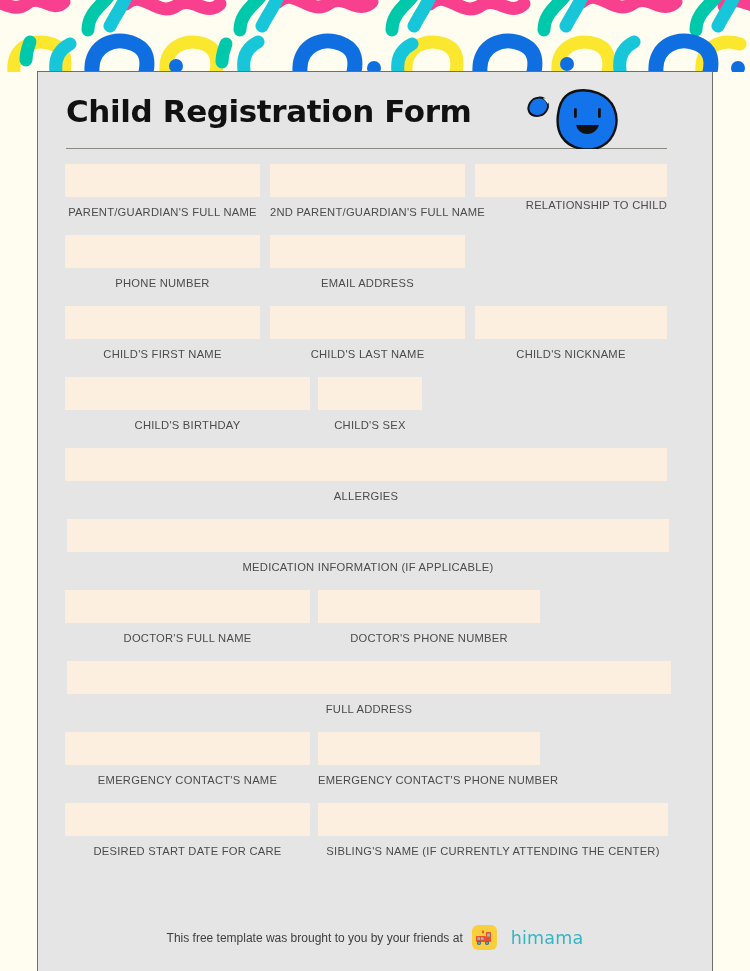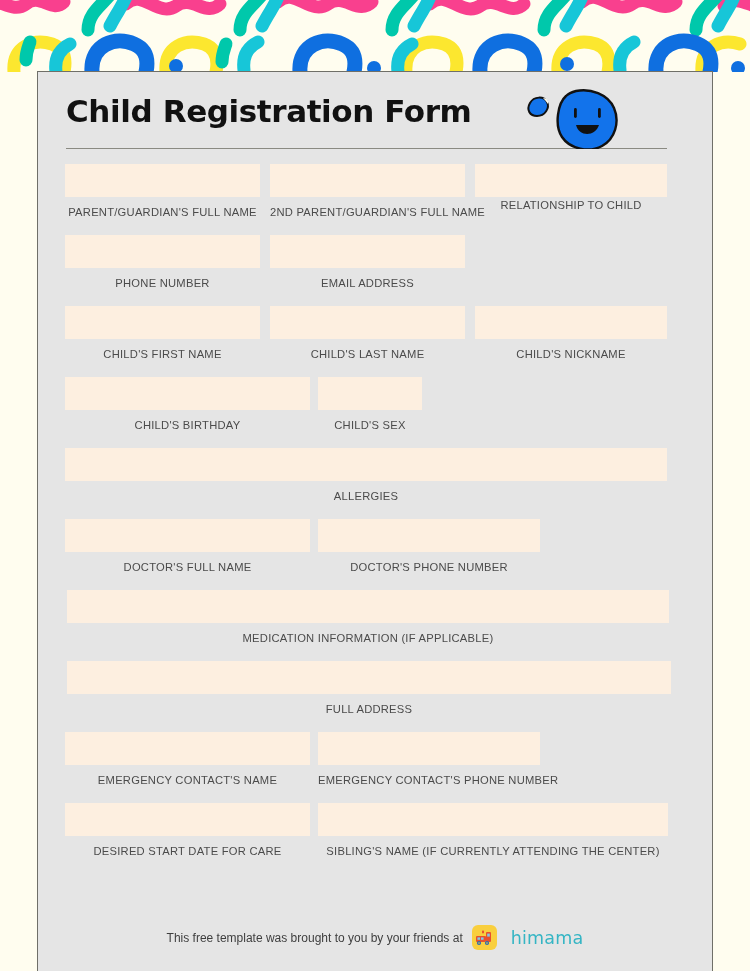--- a/index.html
+++ b/index.html
@@ -105,21 +105,21 @@
   .w-narrow     { left: 280px; width: 104px; }
   .w-full       { left: 27px;  width: 602px; }
   .w-half-left  { left: 27px;  width: 245px; }
   .w-half-right { left: 280px; width: 222px; }
   .w-addr       { left: 29px;  width: 604px; }
   .w-med        { left: 29px;  width: 602px; }
   .w-start      { left: 27px;  width: 245px; }
   .w-sibling    { left: 280px; width: 350px; }
 
   
-  .field.label-low .field-label { margin-top: 2px; }
+  .field.label-low .field-label { margin-top: 2px; text-align: right; }
 
   
   #footer {
     position: absolute;
     left: 0; top: 925px;
     width: 750px;
     display: flex;
     align-items: center;
     justify-content: center;
     gap: 9px;
@@ -297,34 +297,34 @@
     </div>
 
     <div class="field-row">
       <div class="field w-full">
         <div class="field-box"></div>
         <span class="field-label">ALLERGIES</span>
       </div>
     </div>
 
     <div class="field-row">
+      <div class="field w-med">
+        <div class="field-box"></div>
+        <span class="field-label">MEDICATION INFORMATION (IF APPLICABLE)</span>
+      </div>
+    </div>
+
+    <div class="field-row">
       <div class="field w-half-left">
         <div class="field-box"></div>
         <span class="field-label">DOCTOR'S FULL NAME</span>
       </div>
       <div class="field w-half-right">
         <div class="field-box"></div>
         <span class="field-label">DOCTOR'S PHONE NUMBER</span>
-      </div>
-    </div>
-
-    <div class="field-row">
-      <div class="field w-med">
-        <div class="field-box"></div>
-        <span class="field-label">MEDICATION INFORMATION (IF APPLICABLE)</span>
       </div>
     </div>
 
     <div class="field-row">
       <div class="field w-addr">
         <div class="field-box"></div>
         <span class="field-label">FULL ADDRESS</span>
       </div>
     </div>
 

